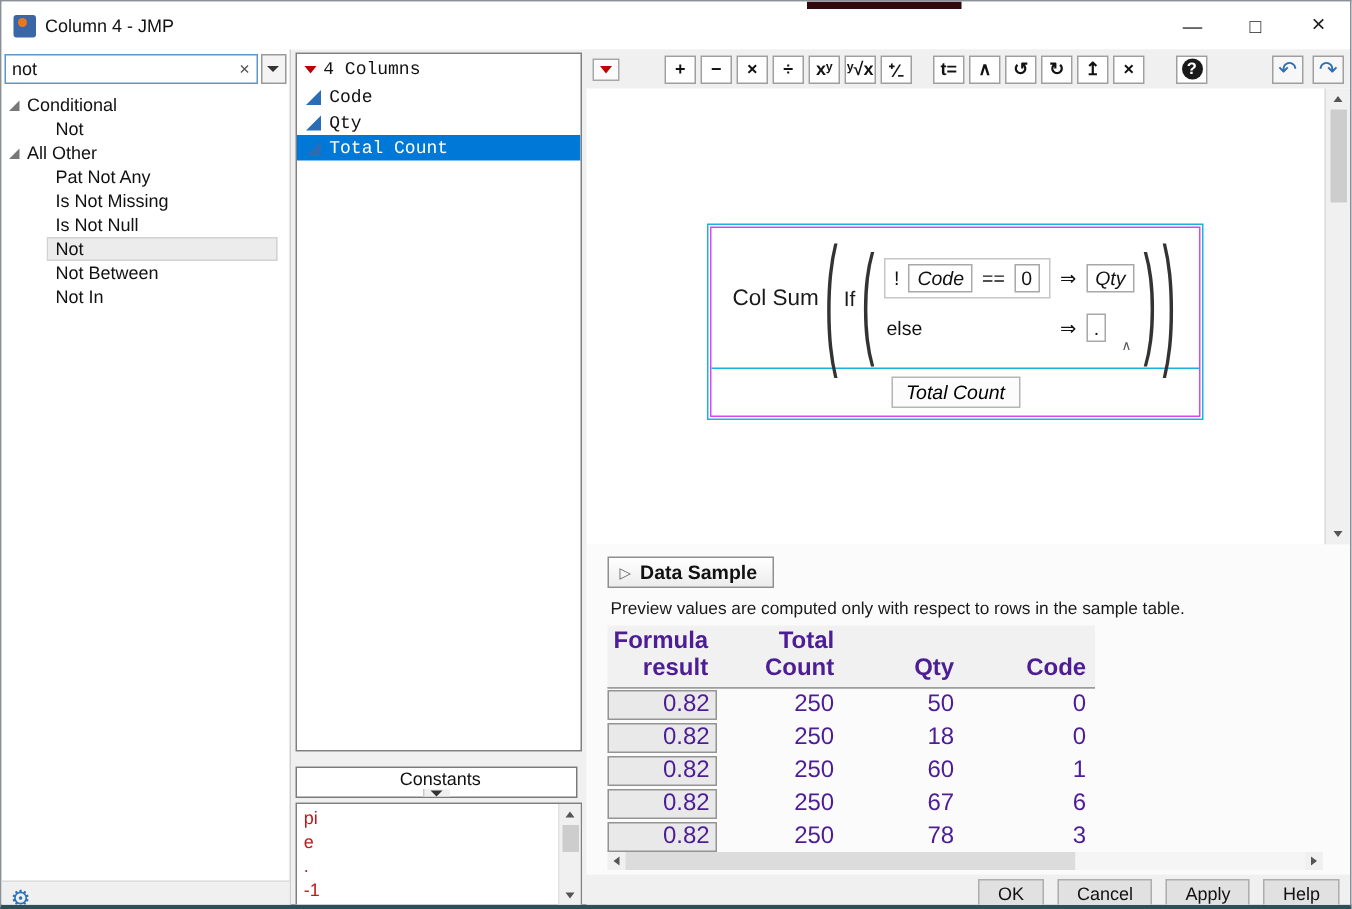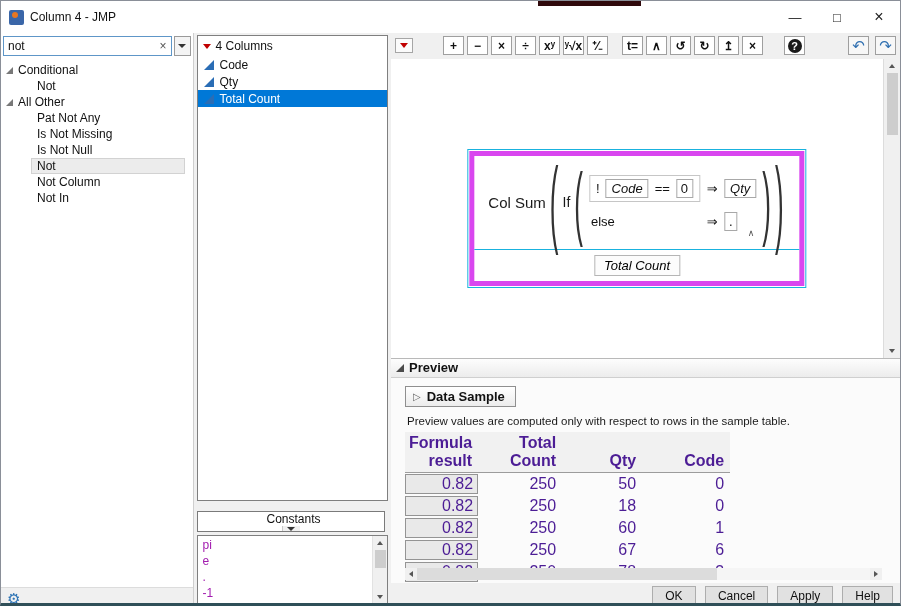--- a/index.html
+++ b/index.html
@@ -30,31 +30,31 @@
   .tree { padding-top:4px; font-size:12px; color:#111; }
   .tree-row { height:16px; display:flex; align-items:center; }
   .tree-row.group { padding-left:5px; gap:5px; }
   .tree-row.child { padding-left:36px; }
   .disc-open { width:0; height:0; border-left:7px solid transparent; border-bottom:7px solid #787878; }
   .tree-row.hl { margin:0 8px 0 30px; padding-left:6px; background:#ececec; box-shadow:inset 0 0 0 1px #d2d2d2; }
   .left-bottom { position:absolute; bottom:0; left:0; width:100%; height:22px; background:#f0f0f0; border-top:1px solid #dcdcdc; display:flex; align-items:center; }
   .gear { font-size:15px; color:#2e74b5; margin-left:6px; }
   
   .mid-panel { width:200px; padding:2px 3px 0 3px; }
-  .columns-box { height:466px; border:1px solid #7f7f7f; background:#fff; overflow:hidden; }
+  .columns-box { height:466px; border:1px solid #7f7f7f; background:#fff; overflow:hidden;font-family:Liberation Mono, monospace; }
   .col-header { height:20px; display:flex; align-items:center; gap:5px; padding-left:5px; font-size:12px; color:#111; }
   .tri-dn-red { width:0; height:0; border-left:4px solid transparent; border-right:4px solid transparent; border-top:5px solid #c00000; }
   .col-item { height:17px; display:flex; align-items:center; gap:6px; padding-left:6px; font-size:12px; color:#111; }
   .colicon { width:0; height:0; border-left:10px solid transparent; border-bottom:10px solid #2a6db5; }
   .col-item.sel { background:#0078d7; color:#fff; }
   .combo { margin-top:10px; width:188px; height:21px; border:1px solid #7a7a7a; background:#fff; display:flex; align-items:center;flex-direction:column; }
   .combo .lbl { flex:1; padding-left:6px; font-size:12px; color:#111; }
   .combo .btn { width:18px; height:100%; border-left:1px solid #c9c9c9; background:#f0f0f0; display:flex; align-items:center; justify-content:center; }
   .const-list { margin-top:3px; height:70px; border:1px solid #7f7f7f; background:#fff; display:flex; }
-  .const-items { flex:1; padding:1px 0 0 5px; font-size:12px; color:#a21caf; }
+  .const-items { flex:1; padding:1px 0 0 5px; font-size:12px; color:#b91c1c; }
   .const-items div { height:16px; display:flex; align-items:center; }
   .vscroll { width:15px; background:#f0f0f0; border-left:1px solid #e2e2e2; display:flex; flex-direction:column; align-items:center; }
   .vscroll .arr { height:14px; width:100%; display:flex; align-items:center; justify-content:center; }
   .sa-up { width:0;height:0;border-left:3px solid transparent;border-right:3px solid transparent;border-bottom:4px solid #555; }
   .sa-dn { width:0;height:0;border-left:3px solid transparent;border-right:3px solid transparent;border-top:4px solid #555; }
   .sa-lf { width:0;height:0;border-top:3px solid transparent;border-bottom:3px solid transparent;border-right:4px solid #555; }
   .sa-rt { width:0;height:0;border-top:3px solid transparent;border-bottom:3px solid transparent;border-left:4px solid #555; }
   .vthumb { width:11px; background:#cdcdcd; }
   .vspacer { flex:1; }
   
@@ -66,21 +66,21 @@
   .tb.gap { margin-left:11px; }
   .tb.biggap { margin-left:18px; }
   .tb.help { font-weight:normal; }
   .tb.help span { background:#1a1a1a; color:#fff; border-radius:50%; width:14px; height:14px; line-height:14px; display:inline-block; text-align:center; font-size:11px; font-weight:bold; }
   .tb.history { margin-left:40px; color:#2f6fb0; font-size:15px; font-weight:normal; background:#f7f7f7; }
   .tb.history + .tb.history { margin-left:3px; }
   
   .formula-area { height:304px; background:#fff; display:flex; }
   .fcanvas { flex:1; position:relative; }
   .fbox { position:absolute; left:50%; top:92px; transform:translateX(-50%);
-          border:5px solid #d946ef; box-shadow:0 0 0 1px #fff, 0 0 0 2px #19b2de; background:#fff; }
+          border:1px solid #d946ef; box-shadow:0 0 0 1px #fff, 0 0 0 2px #19b2de; background:#fff; }
   .fmain { display:flex; align-items:center; padding:8px 14px; min-height:94px; border-bottom:1px solid #19b2de; }
   .fname { font-size:15px; color:#1a1a1a; margin-right:2px; white-space:nowrap; }
   .ifname { font-size:14px; color:#1a1a1a; margin:0 2px; }
   .paren { display:inline-block; font-size:26px; font-weight:300; color:#333; line-height:1; }
   .p1 { transform:scaleY(3.7); margin:0 2px; }
   .p2 { transform:scaleY(3.15); margin:0 2px; }
   .clauses { position:relative; margin:0 4px; }
   .cgrid { display:grid; grid-template-columns:auto 24px auto; row-gap:12px; align-items:center; font-size:13px; color:#111; }
   .cgrid .arr { text-align:center; font-size:13px; }
   .cond-outer { border:1px solid #c6c6c6; background:#fff; padding:3px 6px; display:flex; align-items:center; gap:6px; }
@@ -160,21 +160,21 @@
         <div class="tree-row child">
           <span>Is Not Missing</span>
         </div>
         <div class="tree-row child">
           <span>Is Not Null</span>
         </div>
         <div class="tree-row child hl">
           <span>Not</span>
         </div>
         <div class="tree-row child">
-          <span>Not Column</span>
+          <span>Not Between</span>
         </div>
         <div class="tree-row child">
           <span>Not In</span>
         </div>
       </div>
       <div class="left-bottom">
         <span class="gear">⚙</span>
       </div>
     </div>
 
@@ -288,24 +288,20 @@
               <span class="sa-up"></span>
             </div>
           <div class="vthumb"></div>
           <div class="vspacer"></div>
           <div class="arr" style="height:14px;display:flex;align-items:center;justify-content:center;">
               <span class="sa-dn"></span>
             </div>
         </div>
       </div>
 
-      <div class="preview-header">
-        <span class="disc-open-lg"></span>
-        <span class="preview-title">Preview</span>
-      </div>
       <div class="preview-body">
         <div class="sample-btn">
           <span class="tri">▷</span>
           <span>Data Sample</span>
         </div>
         <div class="note">Preview values are computed only with respect to rows in the sample table.</div>
         <table class="preview">
           <colgroup>
               <col class="c-fr">
               <col class="c-tc">

